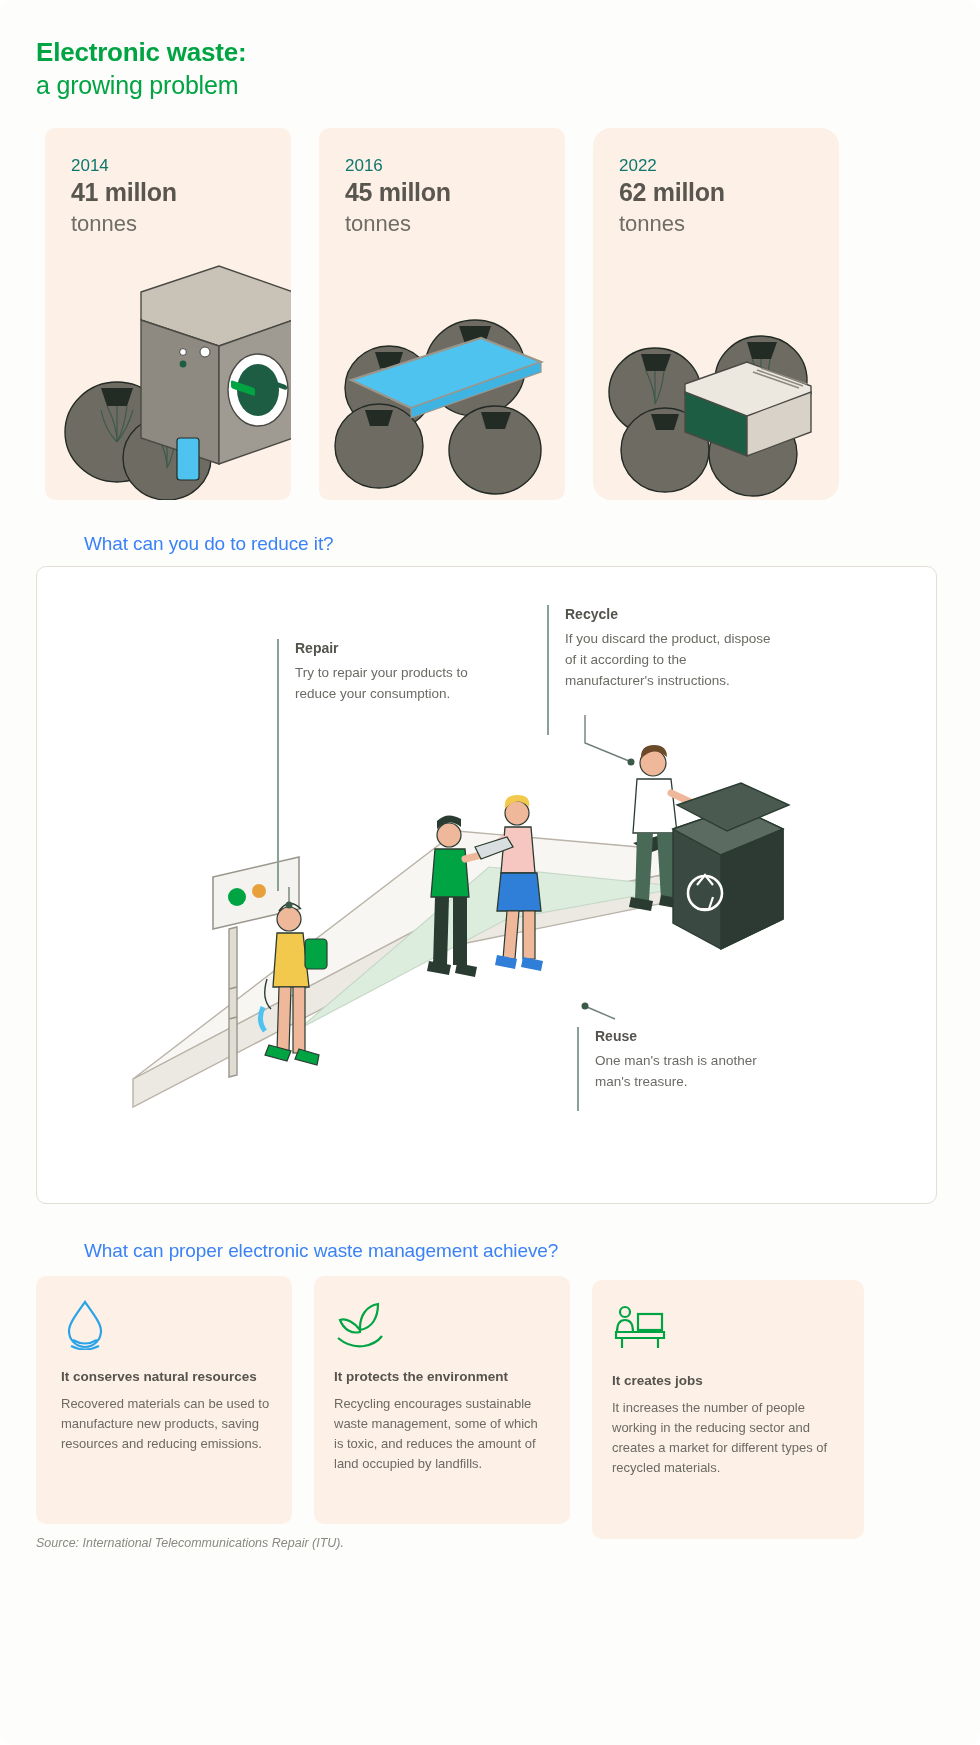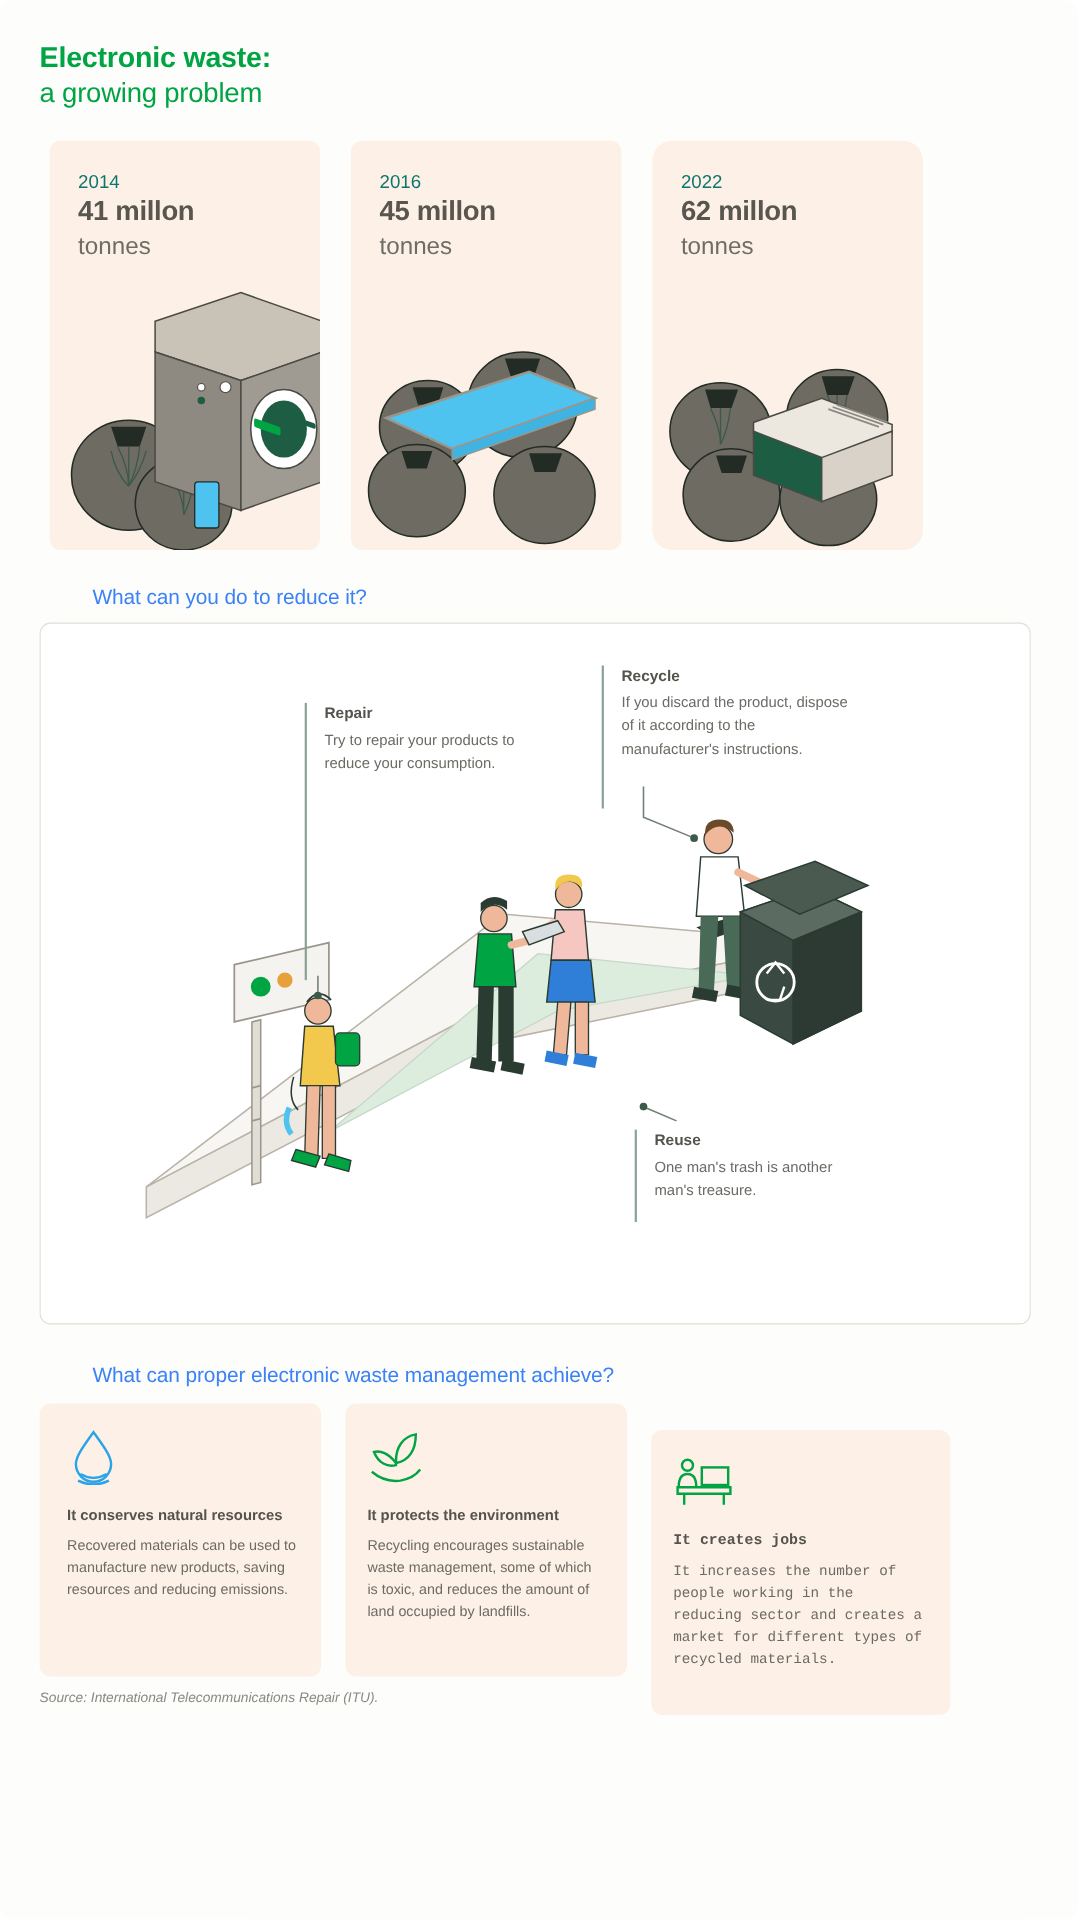--- a/index.html
+++ b/index.html
@@ -90,21 +90,21 @@
   .leader { position: absolute; stroke: #6f7f76; stroke-width: 1.4; fill: none; }
 
   
   .ben-row { position: absolute; left: 36px; top: 1276px; width: 901px; height: 248px; }
   .ben-card {
     position: absolute; top: 0; width: 256px; background: #fdf1e7;
     border-radius: 10px; padding: 22px 20px 20px 20px;
   }
   .ben-card.b1 { left: 0;     height: 248px; padding-left: 25px; }
   .ben-card.b2 { left: 278px; height: 248px; }
-  .ben-card.b3 { left: 556px; top: 24px; height: 259px; width: 272px; font-family: Liberation Mono, monospace; }
+  .ben-card.b3 { left: 556px; top: 4px; height: 259px; width: 272px; }
   .ben-icon { height: 52px; margin-bottom: 14px; }
   .ben-title {
     font-size: 13.5px; font-weight: bold; color: #55534d;
     line-height: 1.35; margin-bottom: 8px;
   }
   .ben-body { font-size: 13px; color: #6c6a64; line-height: 1.54; }
 
   
   .source {
     position: absolute; left: 36px; top: 1536px;

